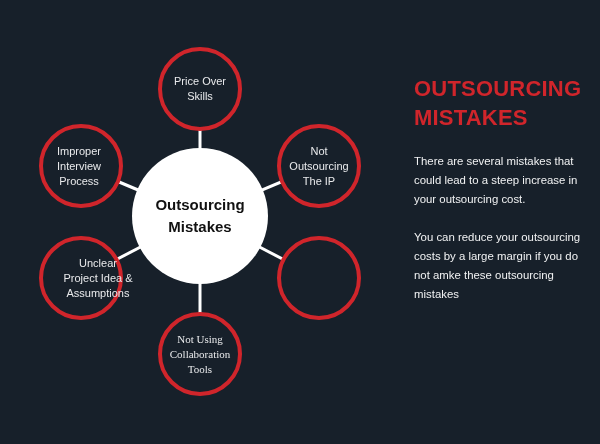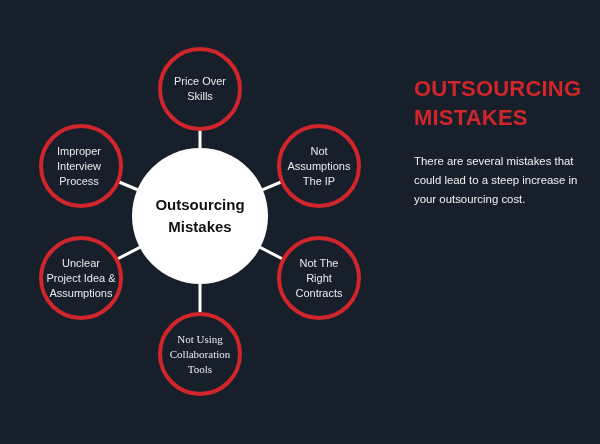--- a/index.html
+++ b/index.html
@@ -70,35 +70,33 @@
         <circle cx="81" cy="278" r="40" fill="#17202a" stroke="#d0252b" stroke-width="4"></circle>
         <circle cx="81" cy="166" r="40" fill="#17202a" stroke="#d0252b" stroke-width="4"></circle>
       </g>
     <circle id="hub-circle" cx="200" cy="216" r="68" fill="#ffffff"></circle>
   </svg>
   <div class="hub-label">Outsourcing
 Mistakes</div>
   <div class="node-label" style="left:200px;top:89px;">Price Over
 Skills</div>
   <div class="node-label" style="left:319px;top:166px;">Not
-Assumptions
+Outsourcing
 The IP</div>
-  <div class="node-label" style="left:319px;top:278px;">Not The
-Right
-Contracts</div>
   <div class="node-label" style="left:200px;top:354px;font-family:Liberation Serif, serif;">Not Using
 Collaboration
 Tools</div>
-  <div class="node-label" style="left:81px;top:278px;">Unclear
+  <div class="node-label" style="left:98px;top:278px;">Unclear
 Project Idea &amp;
 Assumptions</div>
   <div class="node-label" style="left:79px;top:166px;">Improper
 Interview
 Process</div>
 </div>
 
 <div id="info">
   <div class="title">
     <div>OUTSOURCING</div>
     <div>MISTAKES</div>
   </div>
   <p class="para">There are several mistakes that could lead to a steep increase in your outsourcing cost.</p>
+  <p class="para">You can reduce your outsourcing costs by a large margin if you do not amke these outsourcing mistakes</p>
 </div>
 
 </body></html>

